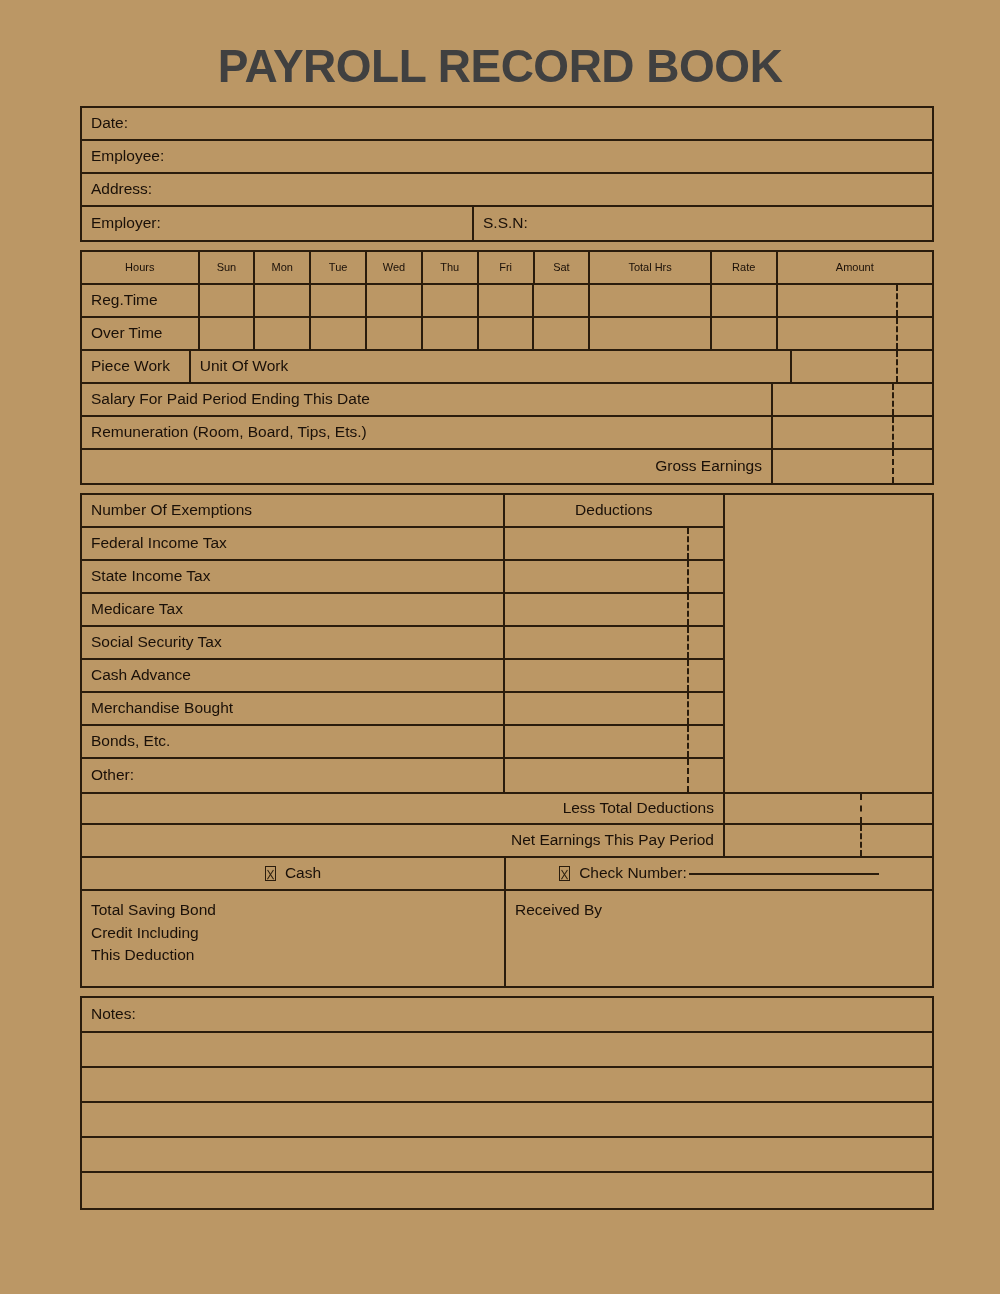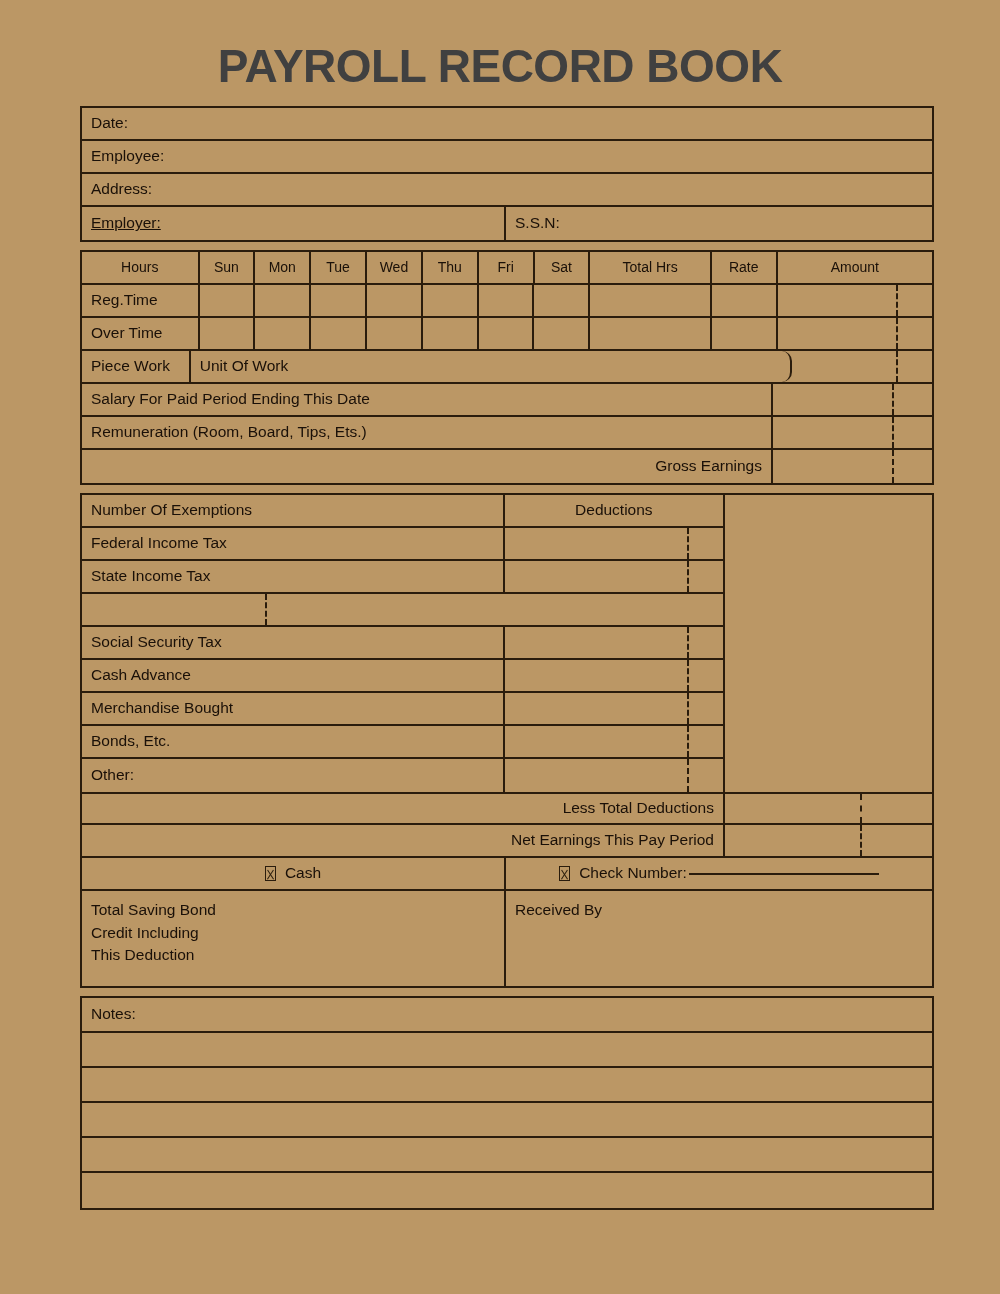--- a/index.html
+++ b/index.html
@@ -80,31 +80,31 @@
     border-left: 2px dashed #2a1c0c;
   }
   .money.wide::after { right: 70px; }
 
   
   .ident .row { height: 33px; }
   .ident .cell { font-size: 15.5px; }
 
   
   .hours .row { height: 33px; }
-  .hours .hdr .cell { justify-content: center; font-size: 14px; }
+  .hours .hdr .cell { justify-content: center; font-size: 11px; }
 
   .c-hours  { width: 118px; }
   .c-day    { width: 56px; }
   .c-total  { width: 122px; }
   .c-rate   { width: 66px; }
   .c-amount { width: 155px; }
 
   
   .c-piecelabel { width: 118px; }
-  .c-unit       { width: 661px; border-radius: 10px; }
+  .c-unit       { width: 661px; }
   .c-wide       { width: 691px; }
 
   
   .ded .row { height: 33px; }
   .c-dedlabel { width: 424px; }
   .c-dedamt   { width: 219px; }
 
   .ded-wrap {
     display: flex;
     justify-content: flex-end;
@@ -189,21 +189,21 @@
     <div class="row">
       <div class="cell" style="width:850px;border-right:none;">Date:</div>
     </div>
     <div class="row">
       <div class="cell" style="width:850px;border-right:none;">Employee:</div>
     </div>
     <div class="row">
       <div class="cell" style="width:850px;border-right:none;">Address:</div>
     </div>
     <div class="row">
-      <div class="cell" style="width:424px;text-decoration:underline;">Employer:</div>
+      <div class="cell" style="width:392px;">Employer:</div>
       <div class="cell" style="width:426px;border-right:none;">S.S.N:</div>
     </div>
   </div>
 
   <div class="block hours">
 
     <div class="row hdr">
       <div class="cell c-hours">Hours</div>
       <div class="cell c-day">Sun</div>
       <div class="cell c-day">Mon</div>
@@ -279,20 +279,21 @@
 
         <div class="row">
           <div class="cell c-dedlabel">Federal Income Tax</div>
           <div class="cell c-dedamt blank money"></div>
         </div>
         <div class="row">
           <div class="cell c-dedlabel">State Income Tax</div>
           <div class="cell c-dedamt blank money"></div>
         </div>
         <div class="row">
+          <div class="cell c-dedlabel">Medicare Tax</div>
           <div class="cell c-dedamt blank money"></div>
         </div>
         <div class="row">
           <div class="cell c-dedlabel">Social Security Tax</div>
           <div class="cell c-dedamt blank money"></div>
         </div>
         <div class="row">
           <div class="cell c-dedlabel">Cash Advance</div>
           <div class="cell c-dedamt blank money"></div>
         </div>

